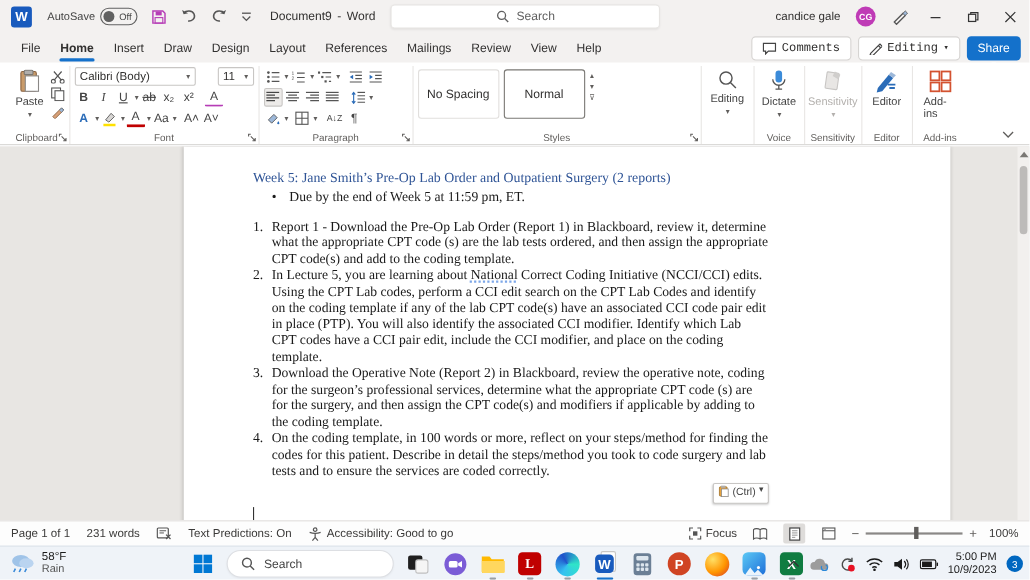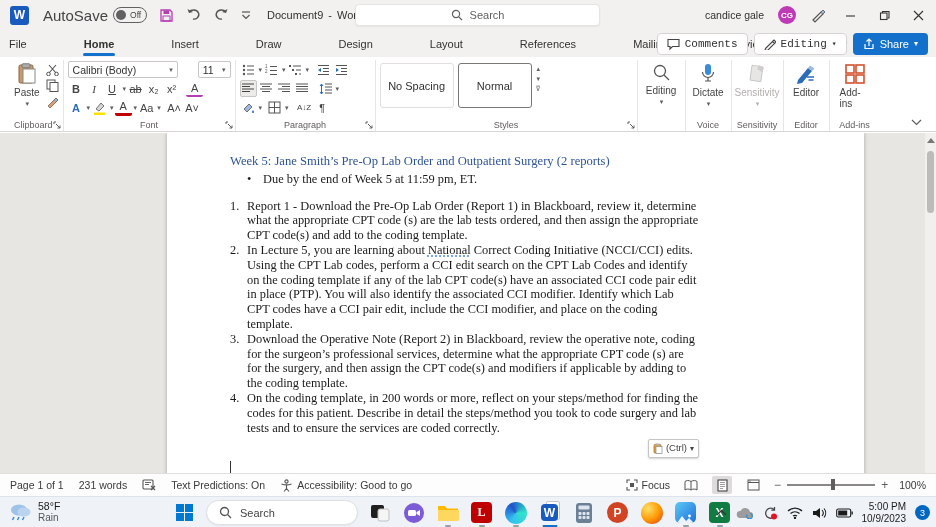--- a/index.html
+++ b/index.html
@@ -4,41 +4,41 @@
 <style>
   * { box-sizing: border-box; margin: 0; padding: 0; }
   html,body { width:936px; height:527px; overflow:hidden; }
   body { font-family:"Liberation Sans",sans-serif; background:#fff; position:relative; font-size:11px; color:#323130; }
   svg { display:block; }
 
   
   .titlebar { height:30px; background:#F3F1F0; display:flex; align-items:center; position:relative; padding-left:10px; }
   .wlogo { width:19px; height:19px; background:#185ABD; border-radius:3px; color:#fff; font-weight:bold; font-size:12px; display:flex; align-items:center; justify-content:center; margin-right:14px; }
   .autosave { display:flex; align-items:center; gap:5px; margin-right:12px; }
-  .as-label { font-size:15px; color:#444; }
+  .as-label { font-size:10px; color:#444; }
   .toggle { width:34px; height:16px; border:1px solid #616161; border-radius:9px; display:flex; align-items:center; padding:0 4px 0 2px; gap:4px; background:#F3F1F0; }
   .knob { width:10px; height:10px; background:#616161; border-radius:50%; }
   .toggle span { font-size:8.5px; color:#444; }
   .qat { display:flex; align-items:center; gap:12px; margin-right:16px; }
   .qat .qbtn { display:flex; align-items:center; }
   .doc-title { font-size:11px; color:#323130; display:flex; gap:5px; }
   .tb-search { position:absolute; left:355px; top:4px; width:245px; height:22px; background:#FFFFFF; border:1px solid #E6E4E2; border-radius:4px; display:flex; align-items:center; justify-content:center; gap:7px; color:#616161; font-size:11px; box-shadow:0 1px 2px rgba(0,0,0,.06); }
   .tb-right { position:absolute; right:8px; top:0; height:30px; display:flex; align-items:center; gap:14px; }
   .user-name { font-size:10.5px; color:#323130; }
   .avatar { width:18px; height:18px; border-radius:50%; background:#BF3BB6; color:#fff; font-size:8px; font-weight:bold; display:flex; align-items:center; justify-content:center; }
   .winbtn { width:20px; height:20px; display:flex; align-items:center; justify-content:center; }
 
   
-  .menubar { height:27px; background:#F3F1F0; display:flex; align-items:center; position:relative;justify-content:space-between; }
+  .menubar { height:27px; background:#F3F1F0; display:flex; align-items:center; padding-left:10px; position:relative; }
   .mtab { font-size:11px; color:#323130; padding:5px 9px; position:relative; }
   .mtab.active { font-weight:bold; }
   .mtab.active::after { content:""; position:absolute; left:8px; right:8px; bottom:-1px; height:3px; background:#1471CB; border-radius:2px; }
   .mright { position:absolute; right:8px; display:flex; gap:6px; align-items:center; }
   .chipbtn { height:22px; border:1px solid #D6D4D2; border-radius:4px; background:#fff; display:flex; align-items:center; gap:5px; padding:0 9px; font-size:11px; color:#323130;font-family:Liberation Mono, monospace; }
-  .sharebtn { height:22px; border-radius:4px; background:#1471CB; color:#fff; display:flex; align-items:center; gap:5px; padding:0 10px; font-size:11px; }
+  .sharebtn { height:22px; border-radius:4px; background:#1471CB; color:#fff; display:flex; align-items:center; gap:5px; padding:0 10px; font-size:11px;flex-direction:column; }
   .chev { font-size:8px; color:inherit; line-height:1; }
 
   
   .ribbon { height:75px; background:#FFFFFF; border-bottom:1px solid #D8D6D4; display:flex; padding:3px 0 0 4px; position:relative; }
   .rgroup { position:relative; border-right:1px solid #E8E6E4; padding:1px 4px 14px 4px; }
   .rlabel { position:absolute; bottom:1px; left:0; right:0; text-align:center; font-size:9px; color:#605E5C; }
   .launcher { position:absolute; bottom:2px; right:2px; }
   .g { display:inline-flex; align-items:center; justify-content:center; min-width:17px; height:17px; font-size:11px; color:#444; padding:0 1px; border-radius:2px; }
   .g.sel { background:#EDEBE9; border:1px solid #C8C6C4; }
   .mini-chev { font-size:7px; color:#605E5C; margin-left:1px; }
@@ -56,21 +56,21 @@
   .doc { padding:21px 0 0 63px; font-family:"Liberation Serif",serif; font-size:12.4px; line-height:14.8px; color:#1a1a1a; width:540px; }
   .doc-heading { color:#2F5496; font-size:12.6px; font-weight:normal; margin-bottom:3px; }
   .bullet-row { display:flex; margin-left:17px; }
   .bullet-char { width:16px; }
   .numlist { margin-top:12px; }
   .li { display:flex; }
   .num { width:17px; flex:none; }
   .txt { width:452px; }
   .squiggle { text-decoration:underline dotted 2px #7DA7E8; text-underline-offset:2px; }
   .paste-row { width:469px; display:flex; justify-content:flex-end; margin-top:4px; }
-  .paste-opt { display:flex; align-items:center; gap:3px; border:1px solid #C8C6C4; background:#fff; box-shadow:0 1px 2px rgba(0,0,0,.18); font-family:"Liberation Sans",sans-serif; font-size:9.5px; color:#444; padding:1px 4px; border-radius:2px; }
+  .paste-opt { display:flex; gap:3px; border:1px solid #C8C6C4; background:#fff; box-shadow:0 1px 2px rgba(0,0,0,.18); font-family:"Liberation Sans",sans-serif; font-size:9.5px; color:#444; padding:1px 4px; border-radius:2px; }
   .caret { width:1.3px; height:13px; background:#333; margin-top:3px; }
   .vscroll { position:absolute; right:0; top:0; width:11px; height:340px; background:#F2F0EE; }
   .vs-up { width:0; height:0; border-left:4px solid transparent; border-right:4px solid transparent; border-bottom:5px solid #7A7874; margin:5px auto 0; }
   .vs-thumb { position:absolute; top:18px; left:2px; width:7px; height:62px; background:#BDBBB9; border-radius:4px; }
 
   
   .statusbar { position:absolute; top:473px; left:0; width:936px; height:23px; background:#FDFDFD; border-top:1px solid #E1DFDD; display:flex; align-items:center; padding:0 10px; font-size:10.5px; color:#3B3A39; gap:15px; }
   .sb-right { margin-left:auto; display:flex; align-items:center; gap:11px; }
   .viewbtn { width:20px; height:18px; display:flex; align-items:center; justify-content:center; border-radius:2px; }
   .viewbtn.sel { background:#DEDCDA; }
@@ -499,21 +499,21 @@
         <div class="li">
           <span class="num">2.</span>
           <span class="txt"><span>In Lecture 5, you are learning about </span><span class="squiggle">National</span><span> Correct Coding Initiative (NCCI/CCI) edits. Using the CPT Lab codes, perform a CCI edit search on the CPT Lab Codes and identify on the coding template if any of the lab CPT code(s) have an associated CCI code pair edit in place (PTP). You will also identify the associated CCI modifier. Identify which Lab CPT codes have a CCI pair edit, include the CCI modifier, and place on the coding template.</span></span>
         </div>
         <div class="li">
           <span class="num">3.</span>
           <span class="txt">Download the Operative Note (Report 2) in Blackboard, review the operative note, coding for the surgeon’s professional services, determine what the appropriate CPT code (s) are for the surgery, and then assign the CPT code(s) and modifiers if applicable by adding to the coding template.</span>
         </div>
         <div class="li">
           <span class="num">4.</span>
-          <span class="txt">On the coding template, in 200 words or more, reflect on your steps/method for finding the codes for this patient. Describe in detail the steps/method you took to code surgery and lab tests and to ensure the services are coded correctly.</span>
+          <span class="txt">On the coding template, in 100 words or more, reflect on your steps/method for finding the codes for this patient. Describe in detail the steps/method you took to code surgery and lab tests and to ensure the services are coded correctly.</span>
         </div>
       </div>
       <div class="paste-row">
         <span class="paste-opt">
           <svg width="10" height="11" viewBox="0 0 10 11">
               <rect x="1" y="1.5" width="7" height="8.5" rx="1" fill="#E8A33D" stroke="#9C6B1F" stroke-width="0.7"></rect>
               <rect x="2.5" y="0.5" width="4" height="2" fill="#B0AEAC"></rect>
               <rect x="3" y="3.5" width="6" height="7" fill="#fff" stroke="#8A8886" stroke-width="0.7"></rect>
             </svg>
           <span>(Ctrl)</span>

